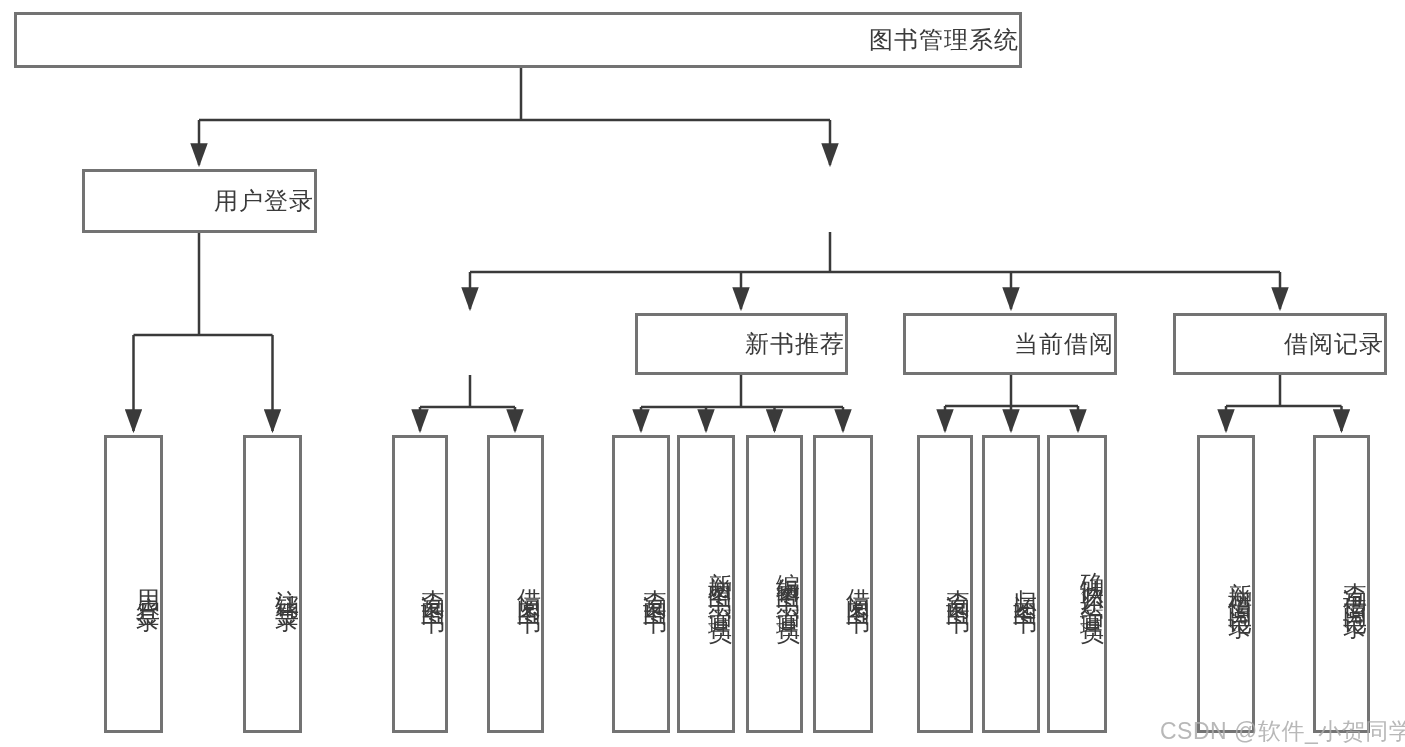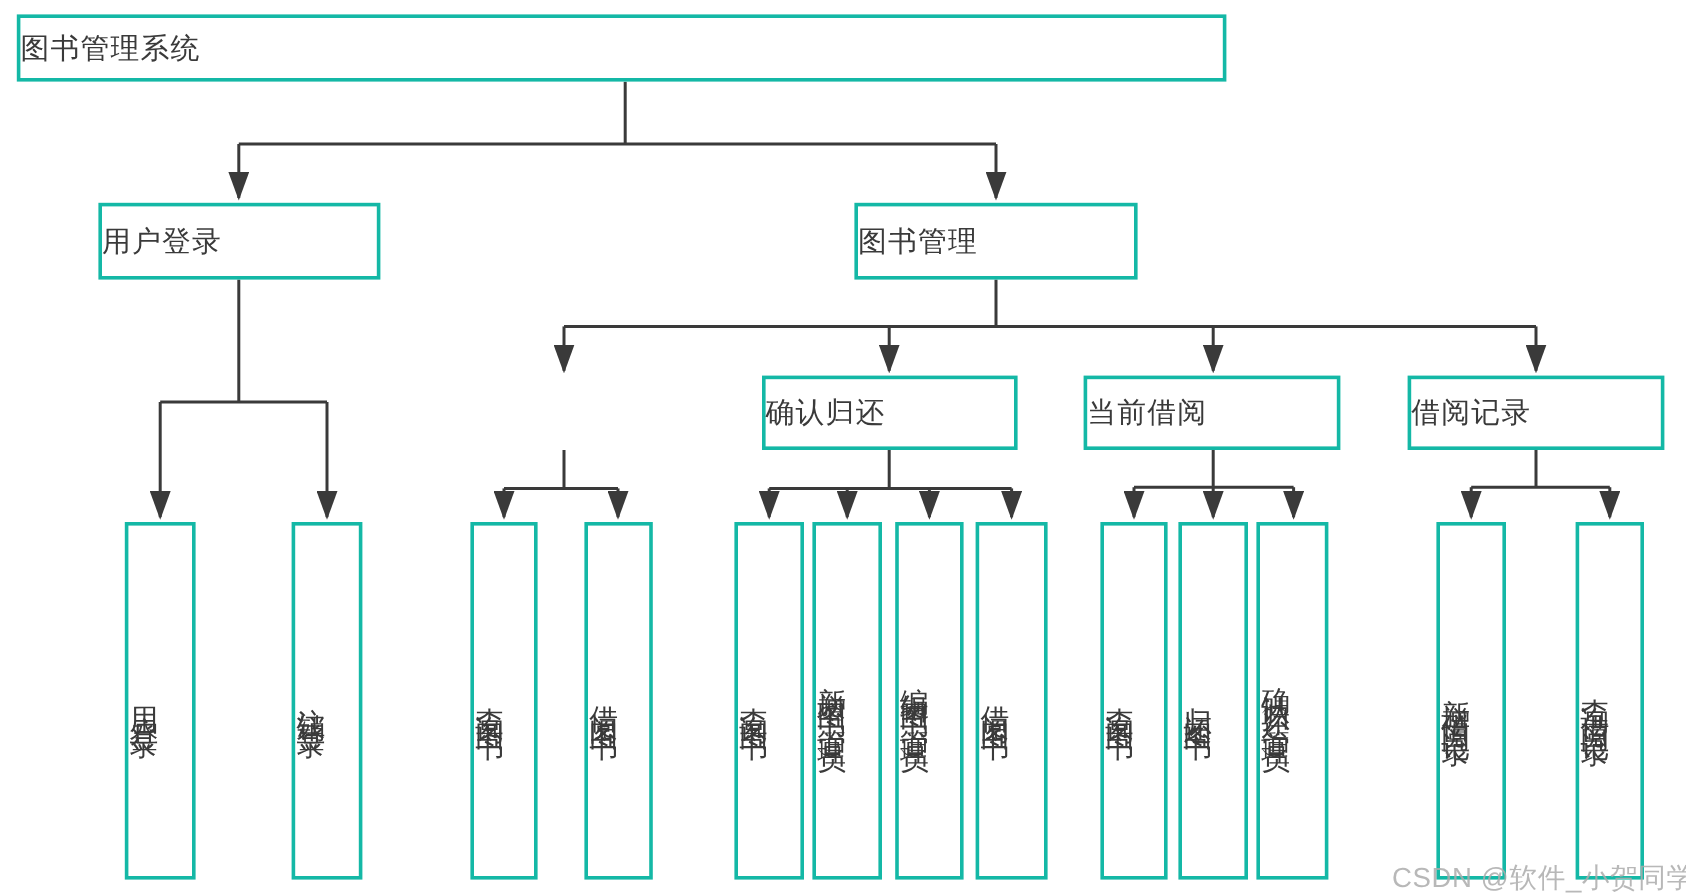--- a/index.html
+++ b/index.html
@@ -17,25 +17,25 @@
   .connector-layer {
     position: absolute;
     left: 0; top: 0;
     width: 1405px;
     height: 747px;
     z-index: 1;
   }
   .node {
     position: absolute;
     box-sizing: border-box;
-    border: 3px solid #14b8a6;
+    border: 3px solid #737373;
     background: #ffffff;
     display: flex;
     align-items: center;
-    justify-content: flex-start;
+    justify-content: flex-end;
     z-index: 2;
     color: #3a3a3a;
     font-size: 24px;
   }
   .node span { white-space: nowrap; letter-spacing: 1px; }
   .node.v span {
     writing-mode: vertical-rl;
     text-orientation: mixed;
     letter-spacing: 7px;
     line-height: 1;
@@ -99,26 +99,23 @@
     </g>
   </svg>
 
   <div class="node" style="left:14px;top:12px;width:1008px;height:56px">
     <span>图书管理系统</span>
   </div>
 
   <div class="node" style="left:82px;top:169px;width:235px;height:64px">
     <span>用户登录</span>
   </div>
-  <div class="node" style="left:712px;top:169px;width:236px;height:64px">
-    <span>图书管理</span>
-  </div>
 
   <div class="node" style="left:635px;top:313px;width:213px;height:62px">
-    <span>确认归还</span>
+    <span>新书推荐</span>
   </div>
   <div class="node" style="left:903px;top:313px;width:214px;height:62px">
     <span>当前借阅</span>
   </div>
   <div class="node" style="left:1173px;top:313px;width:214px;height:62px">
     <span>借阅记录</span>
   </div>
 
   <div class="node v" style="left:104px;top:435px;width:59px;height:298px">
     <span>用户登录</span>

